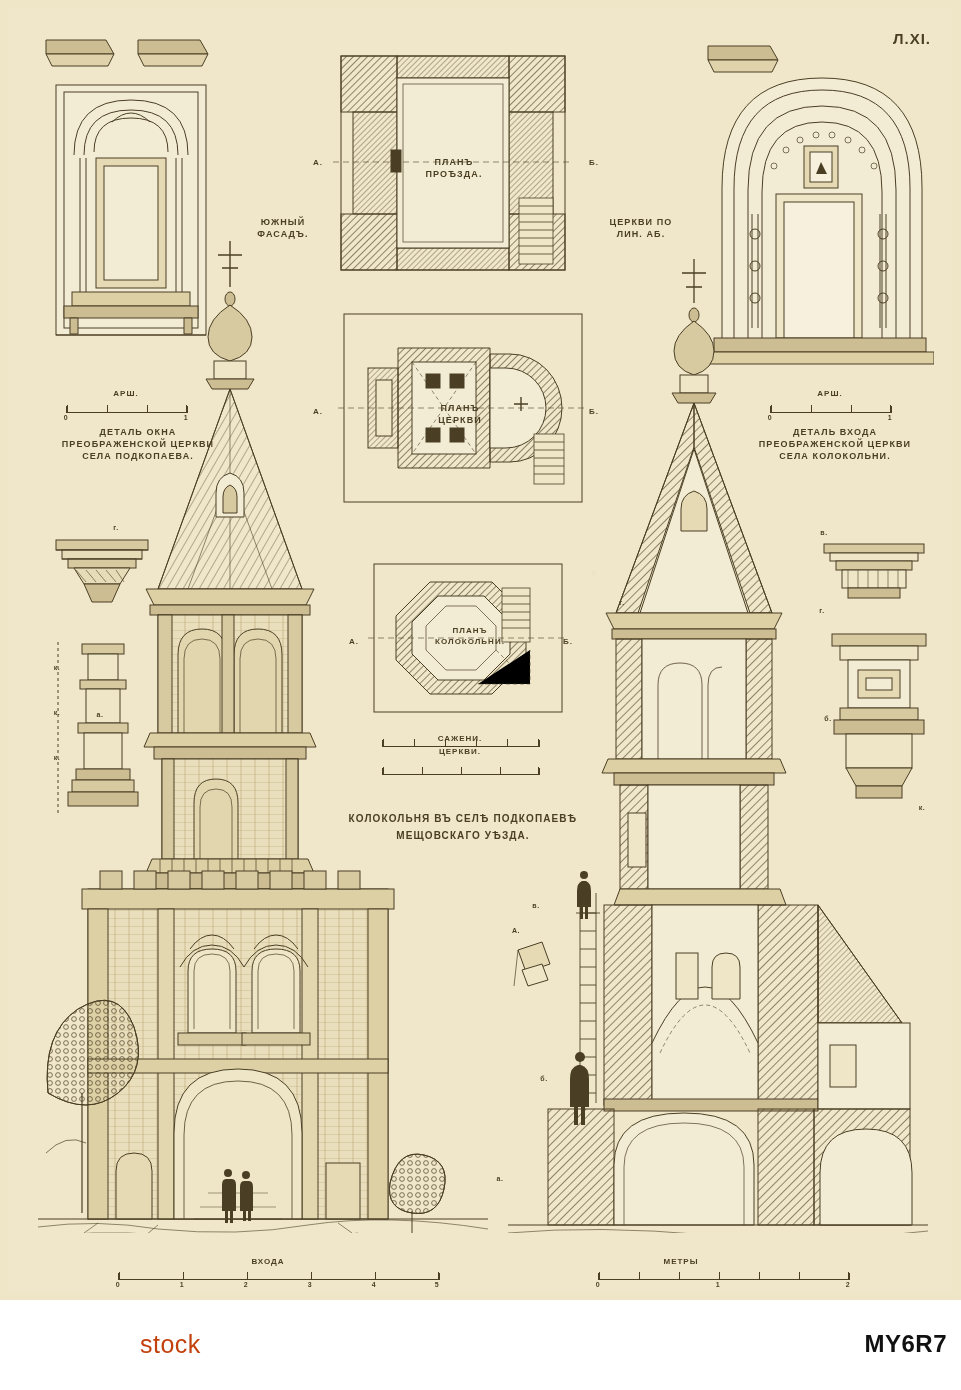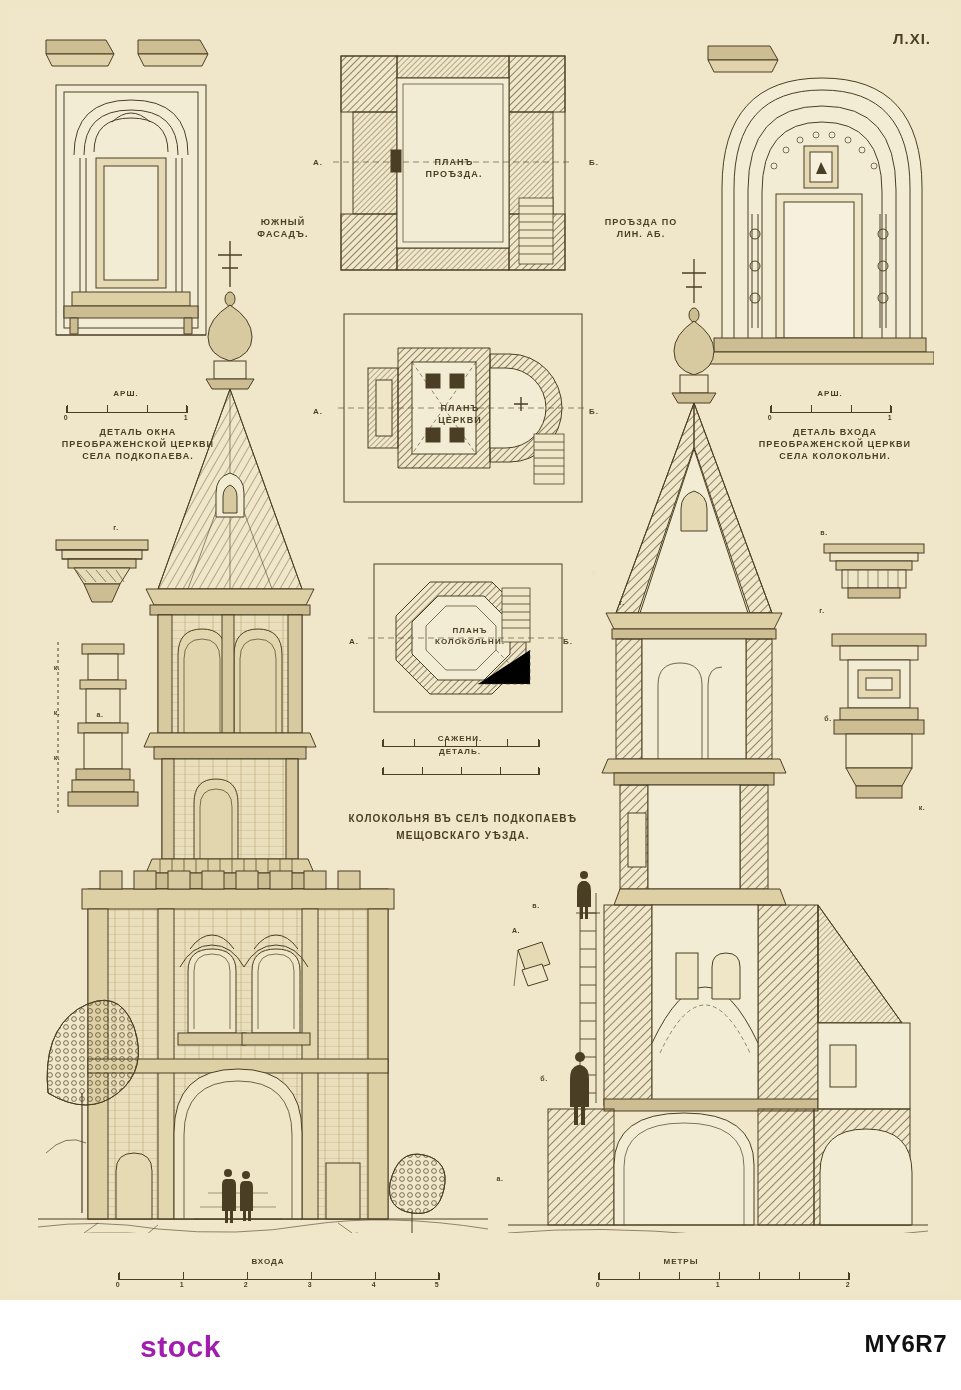--- a/index.html
+++ b/index.html
@@ -33,22 +33,22 @@
   
   .scalebar{position:absolute;height:6px;border:1px solid #4a3f24;border-top:none;
             border-bottom-width:1px;}
   .scalebar i{position:absolute;top:-1px;width:1px;height:7px;background:#4a3f24;}
 
   
   .stockbar{position:absolute;left:0;top:1300px;width:961px;height:90px;background:#fff;}
   .alamy-logo{position:absolute;left:12px;top:18px;width:118px;height:54px;
       background:#000;border-radius:3px;color:#fff;font-weight:bold;font-size:27px;
       letter-spacing:-1px;display:flex;align-items:center;justify-content:center;}
-  .stock-word{position:absolute;left:140px;top:30px;font-size:30px;color:#a21caf;
-      font-weight:bold;letter-spacing:.5px;}
+  .stock-word{position:absolute;left:140px;top:30px;font-size:25px;color:#c2410c;
+      font-weight:normal;letter-spacing:.5px;}
   .imgid{position:absolute;right:14px;top:30px;font-size:24px;color:#111;
       font-weight:bold;letter-spacing:.5px;}
 </style>
 </head>
 <body>
 
 <div id="stock-page">
 
   <div class="plate">
     <div class="plate-inner">
@@ -183,21 +183,21 @@
           <line x1="0" y1="114" x2="240" y2="114" stroke-width=".6" stroke-dasharray="6 4"></line>
         </g>
       </svg>
       <div class="lbl" style="left:398px;top:148px;width:96px;">ПЛАНЪ
 ПРОѢЗДА.</div>
       <div class="lbl sm" style="left:302px;top:149px;width:16px;">А.</div>
       <div class="lbl sm" style="left:578px;top:149px;width:16px;">Б.</div>
 
       <div class="lbl" style="left:220px;top:208px;width:110px;">ЮЖНЫЙ
 ФАСАДЪ.</div>
-      <div class="lbl" style="left:578px;top:208px;width:110px;">ПРОѢЗДА ПО
+      <div class="lbl" style="left:578px;top:208px;width:110px;">ЦЕРКВИ ПО
 ЛИН. АБ.</div>
 
       <svg class="fig" style="left:330px;top:300px;" width="250" height="200" viewBox="0 0 250 200">
         <g stroke="#4a3f24" stroke-width="1">
           <rect x="6" y="6" width="238" height="188" fill="none"></rect>
 
           <path d="M60 40 h92 v120 h-92 z" fill="url(#hatchA)"></path>
           <rect x="74" y="54" width="64" height="92" fill="#f3ecd4"></rect>
 
           <path d="M152 46 h20 a52 54 0 0 1 0 108 h-20 z" fill="url(#hatchA)"></path>
@@ -263,21 +263,21 @@
       <div class="lbl sm" style="left:552px;top:628px;width:16px;">Б.</div>
 
       <div class="scalebar" style="left:374px;top:732px;width:156px;">
         <i style="left:0"></i>
           <i style="left:31px"></i>
           <i style="left:62px"></i>
         <i style="left:93px"></i>
           <i style="left:124px"></i>
           <i style="left:155px"></i>
       </div>
-      <div class="lbl sm" style="left:412px;top:738px;width:80px;">ДЕТАЛЬ.</div>
+      <div class="lbl sm" style="left:412px;top:738px;width:80px;">ЦЕРКВИ.</div>
       <div class="scalebar" style="left:374px;top:760px;width:156px;">
         <i style="left:0"></i>
           <i style="left:39px"></i>
           <i style="left:78px"></i>
         <i style="left:117px"></i>
           <i style="left:155px"></i>
       </div>
       <div class="lbl sm" style="left:412px;top:725px;width:80px;">САЖЕНИ.</div>
 
       <div class="lbl" style="left:330px;top:805px;width:250px;font-size:10px;">КОЛОКОЛЬНЯ ВЪ СЕЛѢ ПОДКОПАЕВѢ</div>

